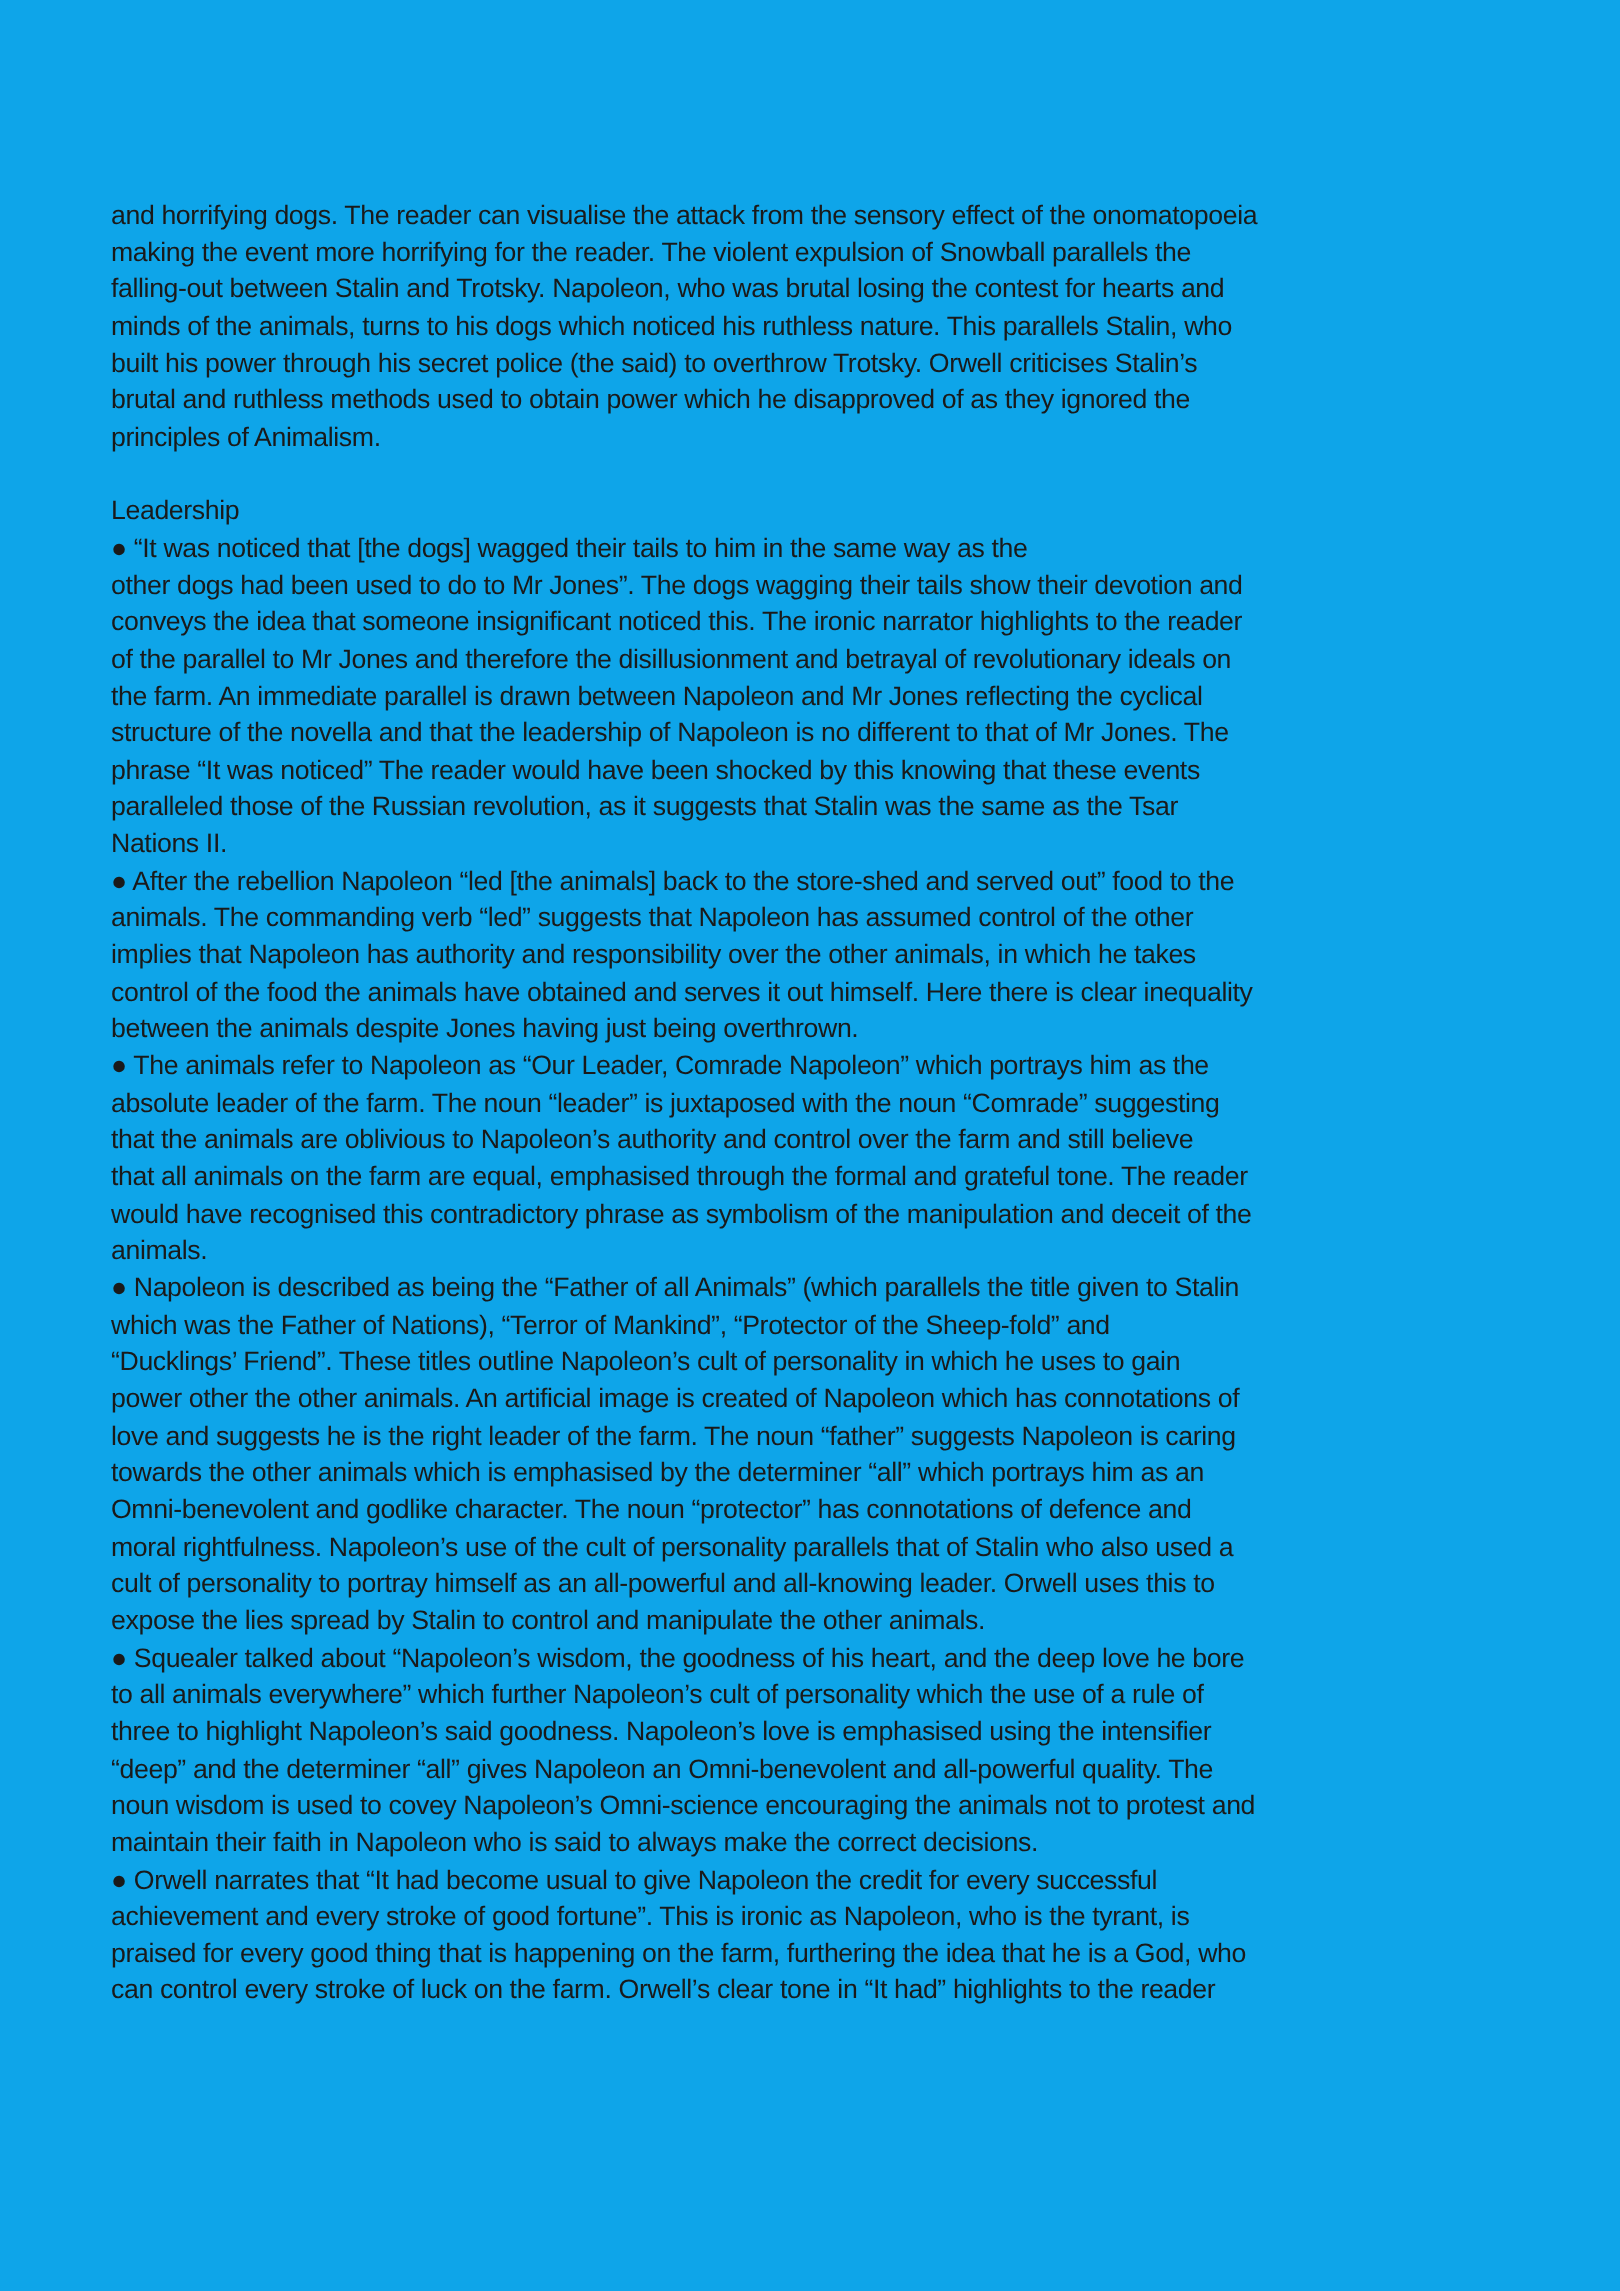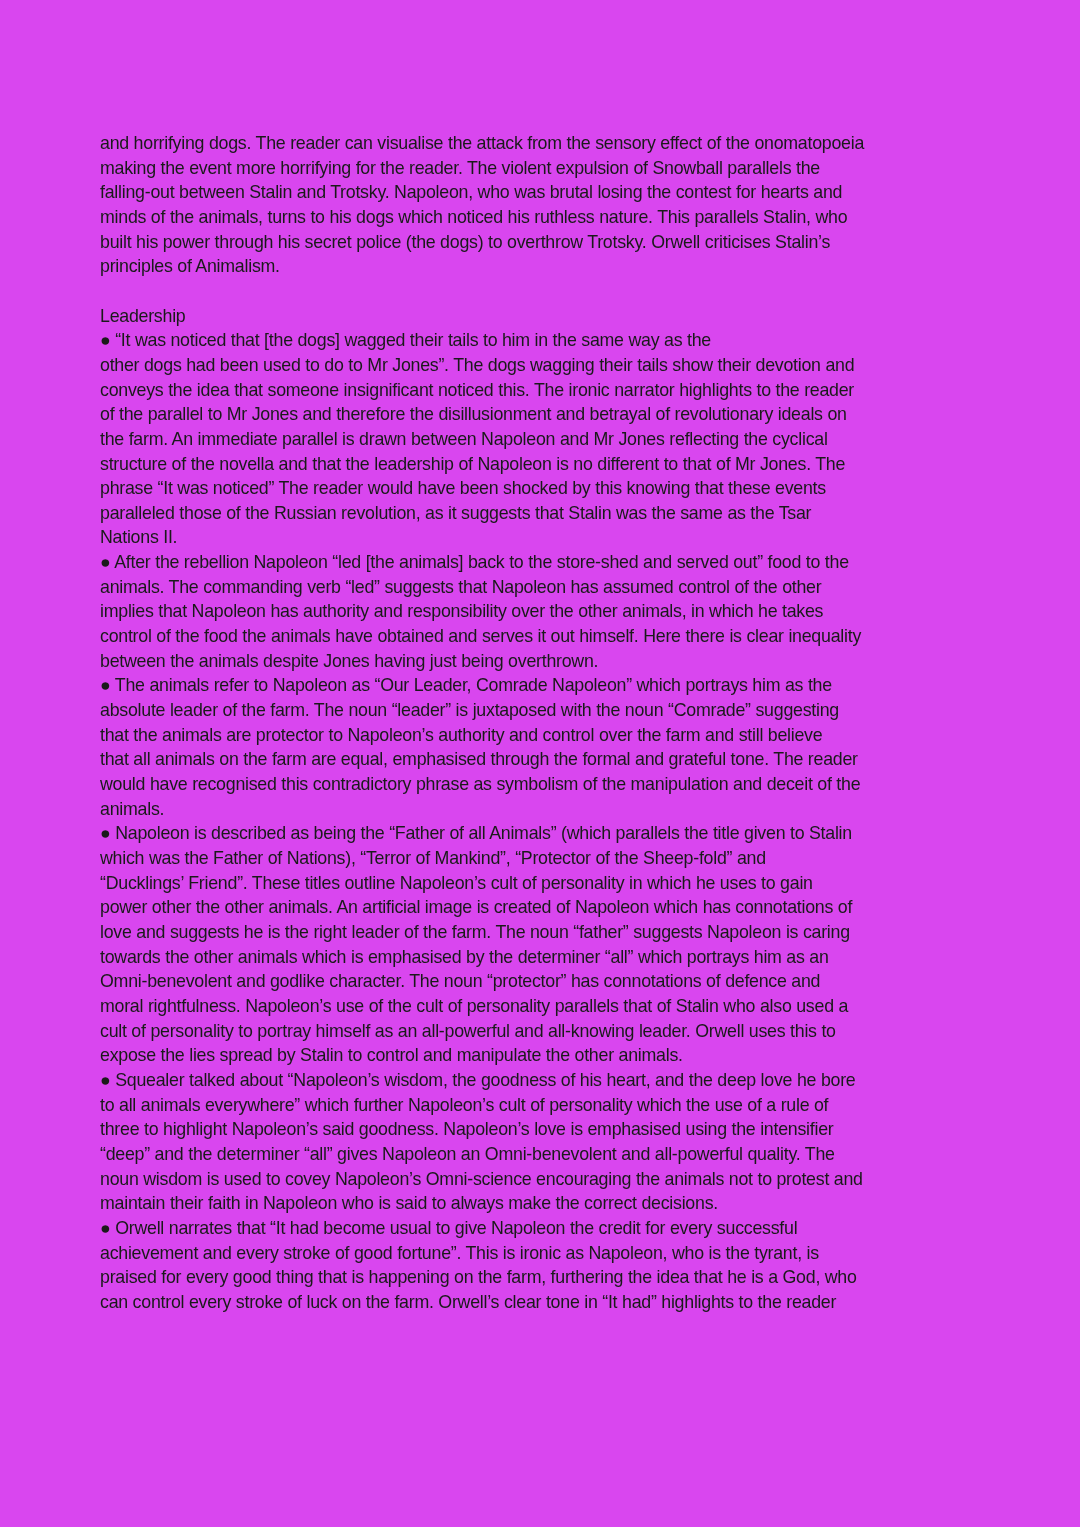--- a/index.html
+++ b/index.html
@@ -9,27 +9,27 @@
   body {
     width: 1080px;
     height: 1527px;
     background: #ffffff;
     overflow: hidden;
   }
   .doc-page {
     box-sizing: border-box;
     width: 1080px;
     height: 1527px;
-    padding: 131px 120px 0 100px;
+    padding: 131px 120px 0 74px;
     font-family: "Liberation Sans", sans-serif;
     font-size: 17.8px;
     line-height: 24.65px;
     letter-spacing: -0.25px;
     color: #1a1a1a;
-    background: #d946ef;
+    background: #0ea5e9;
   }
   .para {
     margin: 0;
   }
   .para--heading {
     margin-top: 24.65px;
     text-underline-offset: 3px;
   }
   .line {
     white-space: pre;
@@ -37,21 +37,22 @@
 </style>
 </head>
 <body>
 
 <main class="doc-page">
     <div class="para para--paragraph">
       <div class="line">and horrifying dogs. The reader can visualise the attack from the sensory effect of the onomatopoeia</div>
       <div class="line">making the event more horrifying for the reader. The violent expulsion of Snowball parallels the</div>
       <div class="line">falling-out between Stalin and Trotsky. Napoleon, who was brutal losing the contest for hearts and</div>
       <div class="line">minds of the animals, turns to his dogs which noticed his ruthless nature. This parallels Stalin, who</div>
-      <div class="line">built his power through his secret police (the dogs) to overthrow Trotsky. Orwell criticises Stalin’s</div>
+      <div class="line">built his power through his secret police (the said) to overthrow Trotsky. Orwell criticises Stalin’s</div>
+      <div class="line">brutal and ruthless methods used to obtain power which he disapproved of as they ignored the</div>
       <div class="line">principles of Animalism.</div>
     </div>
     <div class="para para--heading">
       <div class="line">Leadership</div>
     </div>
     <div class="para para--bullet">
       <div class="line">● “It was noticed that [the dogs] wagged their tails to him in the same way as the</div>
       <div class="line">other dogs had been used to do to Mr Jones”. The dogs wagging their tails show their devotion and</div>
       <div class="line">conveys the idea that someone insignificant noticed this. The ironic narrator highlights to the reader</div>
       <div class="line">of the parallel to Mr Jones and therefore the disillusionment and betrayal of revolutionary ideals on</div>
@@ -64,21 +65,21 @@
     <div class="para para--bullet">
       <div class="line">● After the rebellion Napoleon “led [the animals] back to the store-shed and served out” food to the</div>
       <div class="line">animals. The commanding verb “led” suggests that Napoleon has assumed control of the other</div>
       <div class="line">implies that Napoleon has authority and responsibility over the other animals, in which he takes</div>
       <div class="line">control of the food the animals have obtained and serves it out himself. Here there is clear inequality</div>
       <div class="line">between the animals despite Jones having just being overthrown.</div>
     </div>
     <div class="para para--bullet">
       <div class="line">● The animals refer to Napoleon as “Our Leader, Comrade Napoleon” which portrays him as the</div>
       <div class="line">absolute leader of the farm. The noun “leader” is juxtaposed with the noun “Comrade” suggesting</div>
-      <div class="line">that the animals are protector to Napoleon’s authority and control over the farm and still believe</div>
+      <div class="line">that the animals are oblivious to Napoleon’s authority and control over the farm and still believe</div>
       <div class="line">that all animals on the farm are equal, emphasised through the formal and grateful tone. The reader</div>
       <div class="line">would have recognised this contradictory phrase as symbolism of the manipulation and deceit of the</div>
       <div class="line">animals.</div>
     </div>
     <div class="para para--bullet">
       <div class="line">● Napoleon is described as being the “Father of all Animals” (which parallels the title given to Stalin</div>
       <div class="line">which was the Father of Nations), “Terror of Mankind”, “Protector of the Sheep-fold” and</div>
       <div class="line">“Ducklings’ Friend”. These titles outline Napoleon’s cult of personality in which he uses to gain</div>
       <div class="line">power other the other animals. An artificial image is created of Napoleon which has connotations of</div>
       <div class="line">love and suggests he is the right leader of the farm. The noun “father” suggests Napoleon is caring</div>

